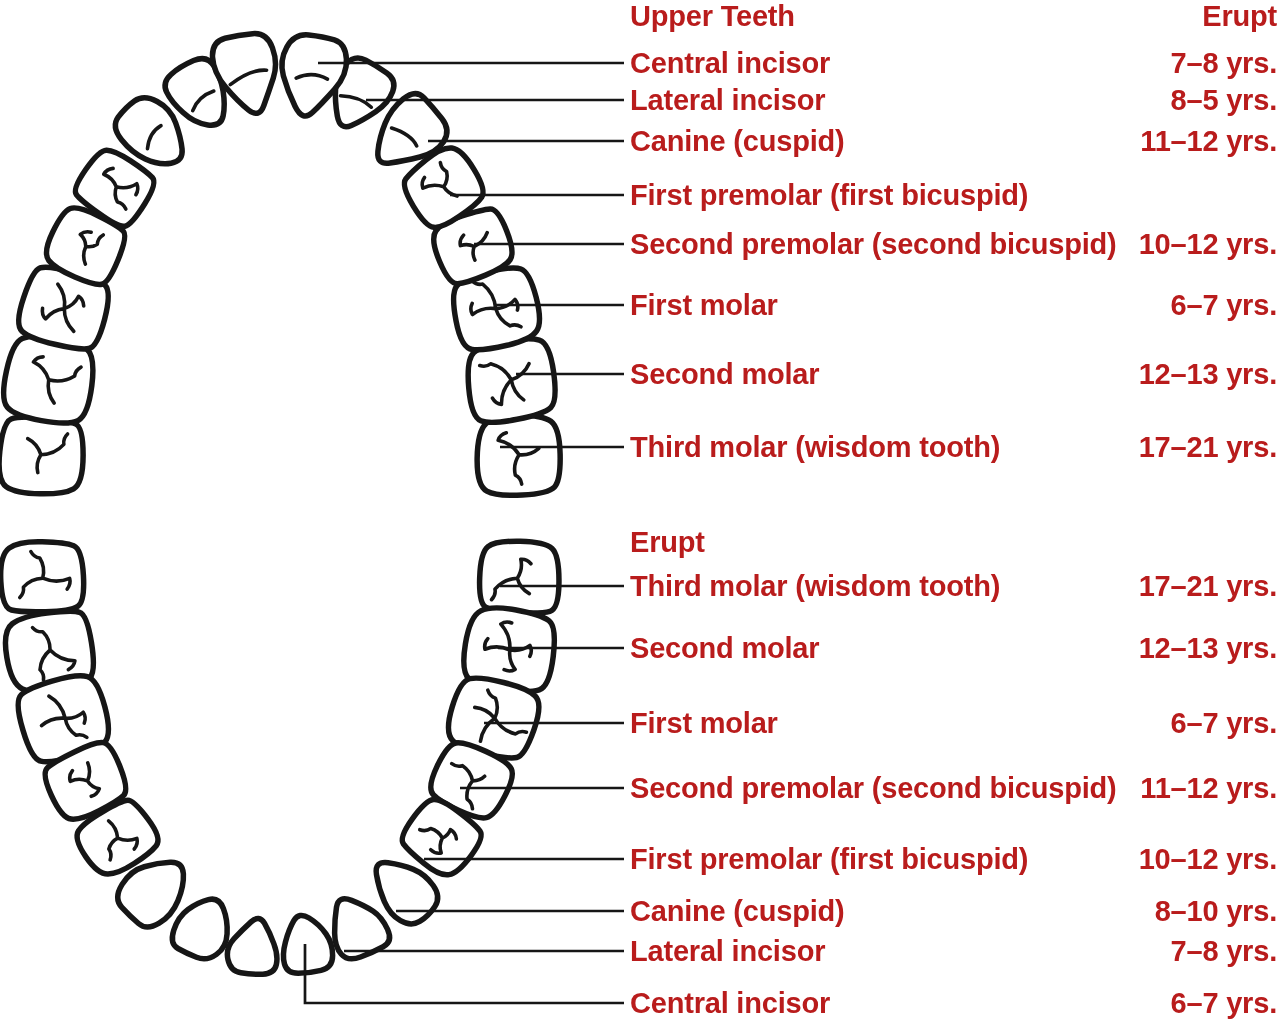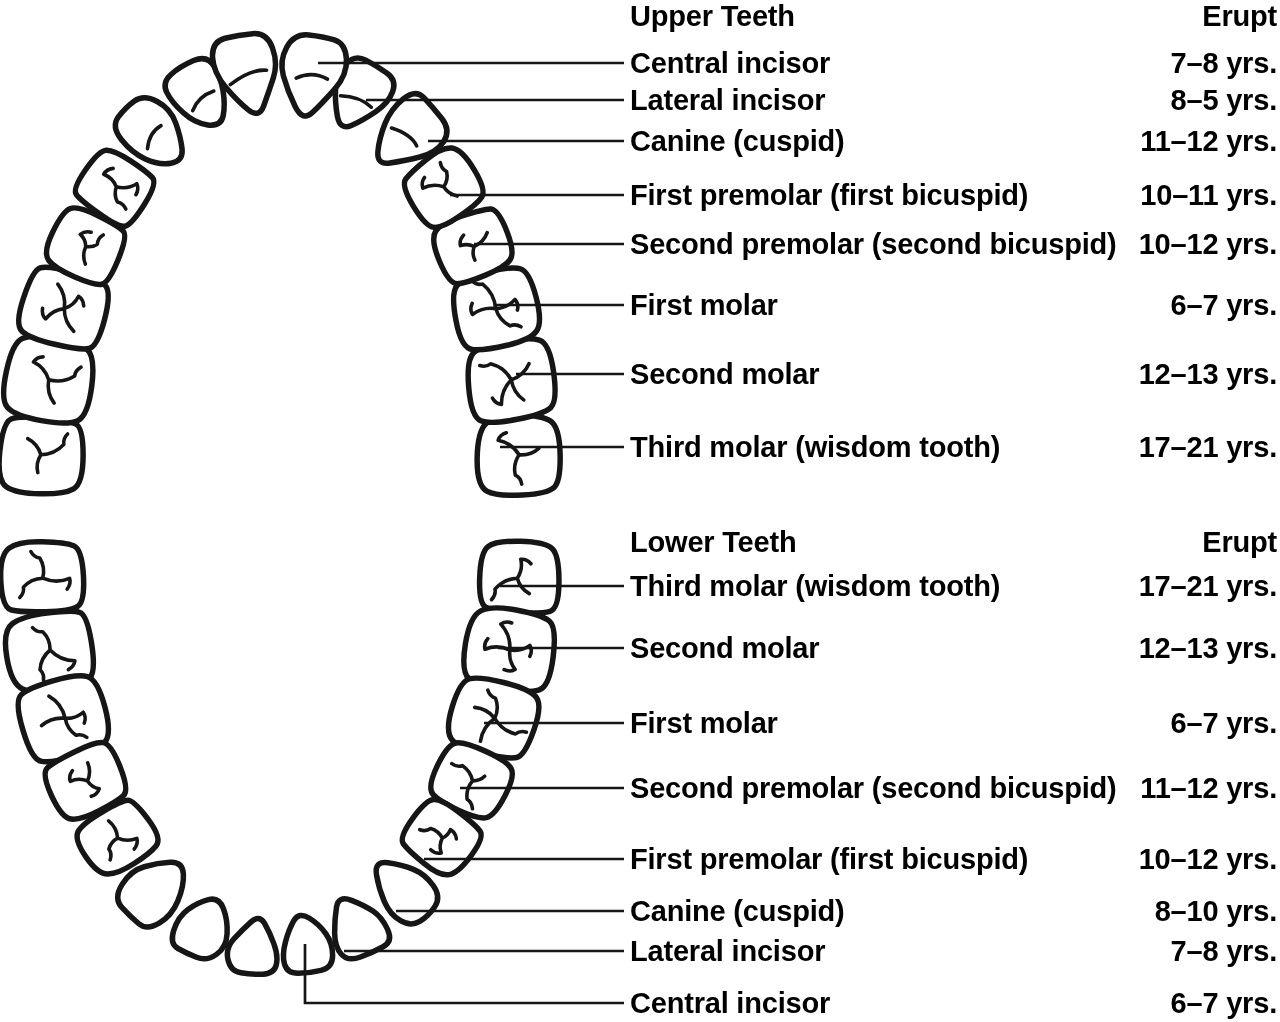--- a/index.html
+++ b/index.html
@@ -1,19 +1,19 @@
 <!DOCTYPE html>
 <html><head>
 <meta charset="utf-8">
 <style>
   html,body{margin:0;padding:0;background:#ffffff;}
   body{width:1280px;height:1022px;overflow:hidden;}
   .canvas{
     position:relative;width:1280px;height:772px;background:#ffffff;
-    font-family:"Liberation Sans","DejaVu Sans",sans-serif;color:#000000;
+    font-family:"Liberation Sans","DejaVu Sans",sans-serif;color:#b91c1c;
   }
   svg.art{position:absolute;left:0;top:0;display:block;}
   .row{
     position:absolute;left:630px;right:3px;height:42px;
     display:flex;justify-content:space-between;align-items:center;
     font-size:29px;line-height:42px;letter-spacing:-0.2px;white-space:nowrap;font-weight:bold;
   }
   .row.hdr{font-weight:bold;}
   .lbl{text-align:left;}
   .age{text-align:right;}
@@ -185,41 +185,39 @@
   <div class="row" style="top:79px">
     <span class="lbl">Lateral incisor</span>
     <span class="age">8–5 yrs.</span>
   </div>
   <div class="row" style="top:120px">
     <span class="lbl">Canine (cuspid)</span>
     <span class="age">11–12 yrs.</span>
   </div>
   <div class="row" style="top:174px">
     <span class="lbl">First premolar (first bicuspid)</span>
-    <span class="age">10–11 yrs.</span>
   </div>
   <div class="row" style="top:223px">
     <span class="lbl">Second premolar (second bicuspid)</span>
     <span class="age">10–12 yrs.</span>
   </div>
   <div class="row" style="top:284px">
     <span class="lbl">First molar</span>
     <span class="age">6–7 yrs.</span>
   </div>
   <div class="row" style="top:353px">
     <span class="lbl">Second molar</span>
     <span class="age">12–13 yrs.</span>
   </div>
   <div class="row" style="top:426px">
     <span class="lbl">Third molar (wisdom tooth)</span>
     <span class="age">17–21 yrs.</span>
   </div>
 
   <div class="row hdr" style="top:521px">
-    <span class="lbl">Lower Teeth</span>
     <span class="age">Erupt</span>
   </div>
   <div class="row" style="top:565px">
     <span class="lbl">Third molar (wisdom tooth)</span>
     <span class="age">17–21 yrs.</span>
   </div>
   <div class="row" style="top:627px">
     <span class="lbl">Second molar</span>
     <span class="age">12–13 yrs.</span>
   </div>

